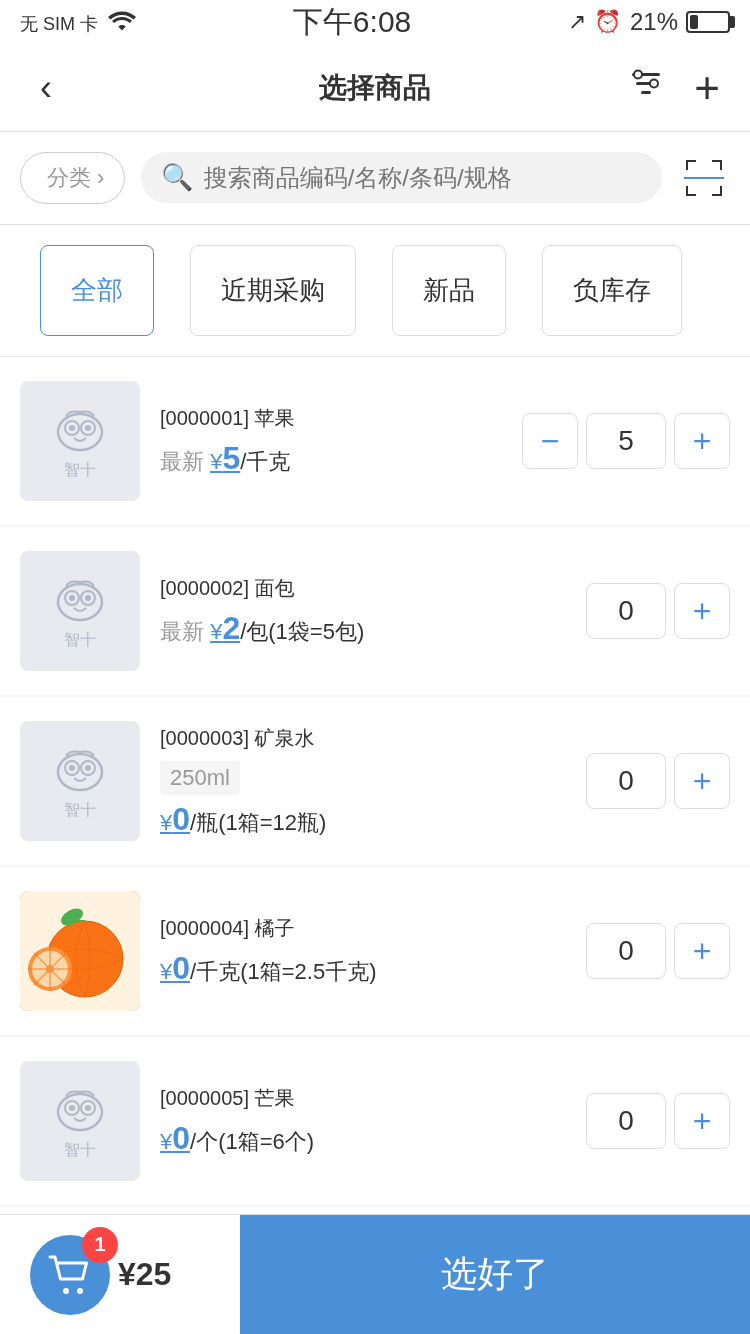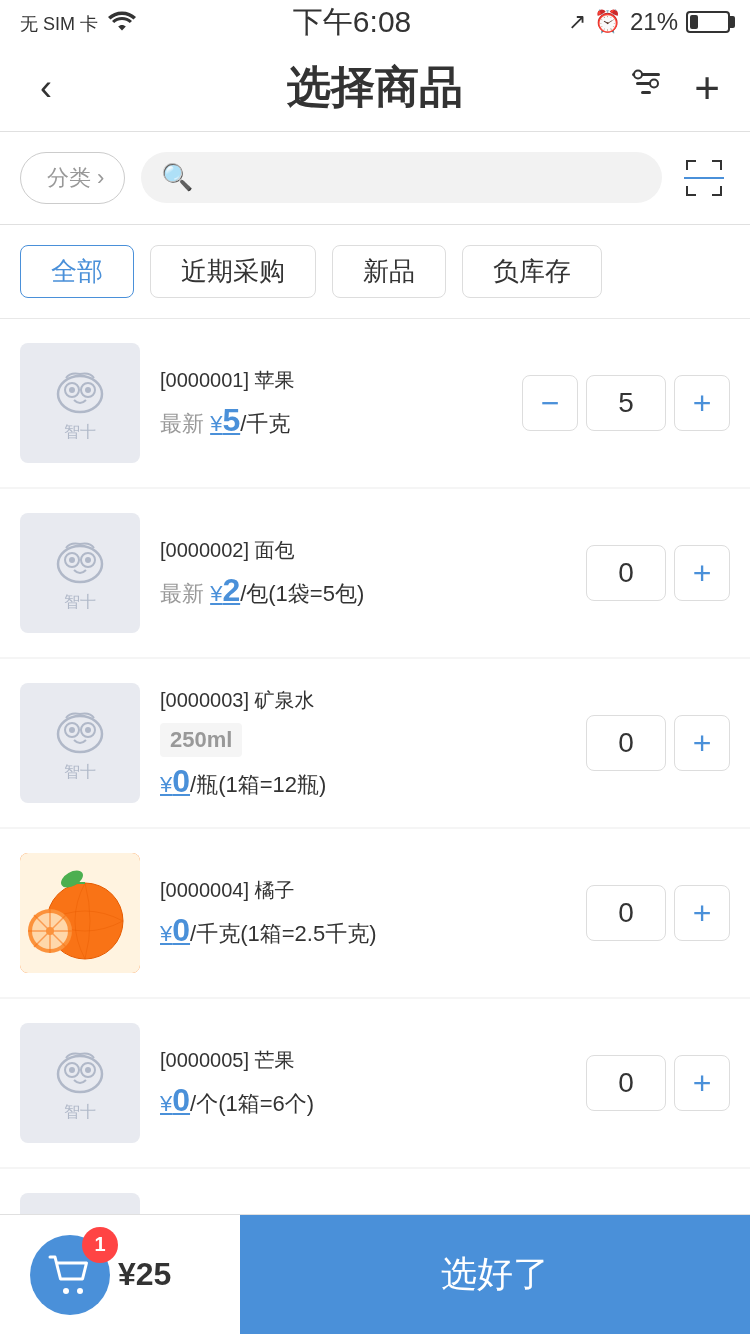--- a/index.html
+++ b/index.html
@@ -68,21 +68,21 @@
     .nav-back {
       font-size: 36px;
       color: #333;
       cursor: pointer;
       padding: 10px;
     }
     .nav-title {
       position: absolute;
       left: 50%;
       transform: translateX(-50%);
-      font-size: 44px;
+      font-size: 28px;
       font-weight: 600;
       color: #333;
     }
     .nav-actions {
       margin-left: auto;
       display: flex;
       align-items: center;
       gap: 30px;
     }
     .nav-filter-icon, .nav-add-icon {
@@ -144,27 +144,28 @@
 
     
     .filter-tabs {
       background: #fff;
       display: flex;
       padding: 20px 20px;
       gap: 16px;
       border-bottom: 1px solid #e8e8e8;
     }
     .filter-tab {
-      padding: 8px 30px;
+      padding: 27px 30px;
       border-radius: 8px;
       font-size: 26px;
       cursor: pointer;
       border: 1px solid #ddd;
       background: #fff;
       color: #333;
+      margin-left: 20px;
     }
     .filter-tab.active {
       border-color: #4a90d9;
       color: #4a90d9;
       background: #fff;
     }
 
     
     .product-list {
       background: #f5f5f5;
@@ -223,21 +224,20 @@
       margin-bottom: 8px;
     }
     .product-spec {
       font-size: 22px;
       color: #999;
       background: #f5f5f5;
       display: inline-block;
       padding: 4px 10px;
       border-radius: 4px;
       margin-bottom: 6px;
-      font-weight: bold;
     }
     .product-price {
       font-size: 24px;
       color: #333;
     }
     .product-price .latest { color: #999; font-size: 22px; }
     .product-price .currency { color: #4a90d9; font-size: 22px; }
     .product-price .amount { color: #4a90d9; font-size: 32px; font-weight: 600; }
     .product-price .unit { color: #333; font-size: 22px; }
     .price-underline { text-decoration: underline; text-decoration-color: #4a90d9; }
@@ -390,20 +390,21 @@
   </div>
 </div>
 
 <div class="search-area">
   <button class="category-btn">
     <span>分类</span>
     <span>›</span>
   </button>
   <div class="search-input-wrap">
     <span class="search-icon-sym">🔍</span>
+    <input class="search-input" type="text" readonly="" placeholder="搜索商品编码/名称/条码/规格" style="">
   </div>
   <div class="scan-icon">
     <svg width="40" height="40" viewBox="0 0 40 40" fill="none">
       <rect x="2" y="2" width="10" height="2" fill="#333"></rect>
       <rect x="2" y="2" width="2" height="10" fill="#333"></rect>
       <rect x="28" y="2" width="10" height="2" fill="#333"></rect>
       <rect x="36" y="2" width="2" height="10" fill="#333"></rect>
       <rect x="2" y="36" width="10" height="2" fill="#333"></rect>
       <rect x="2" y="28" width="2" height="10" fill="#333"></rect>
       <rect x="28" y="36" width="10" height="2" fill="#333"></rect>

